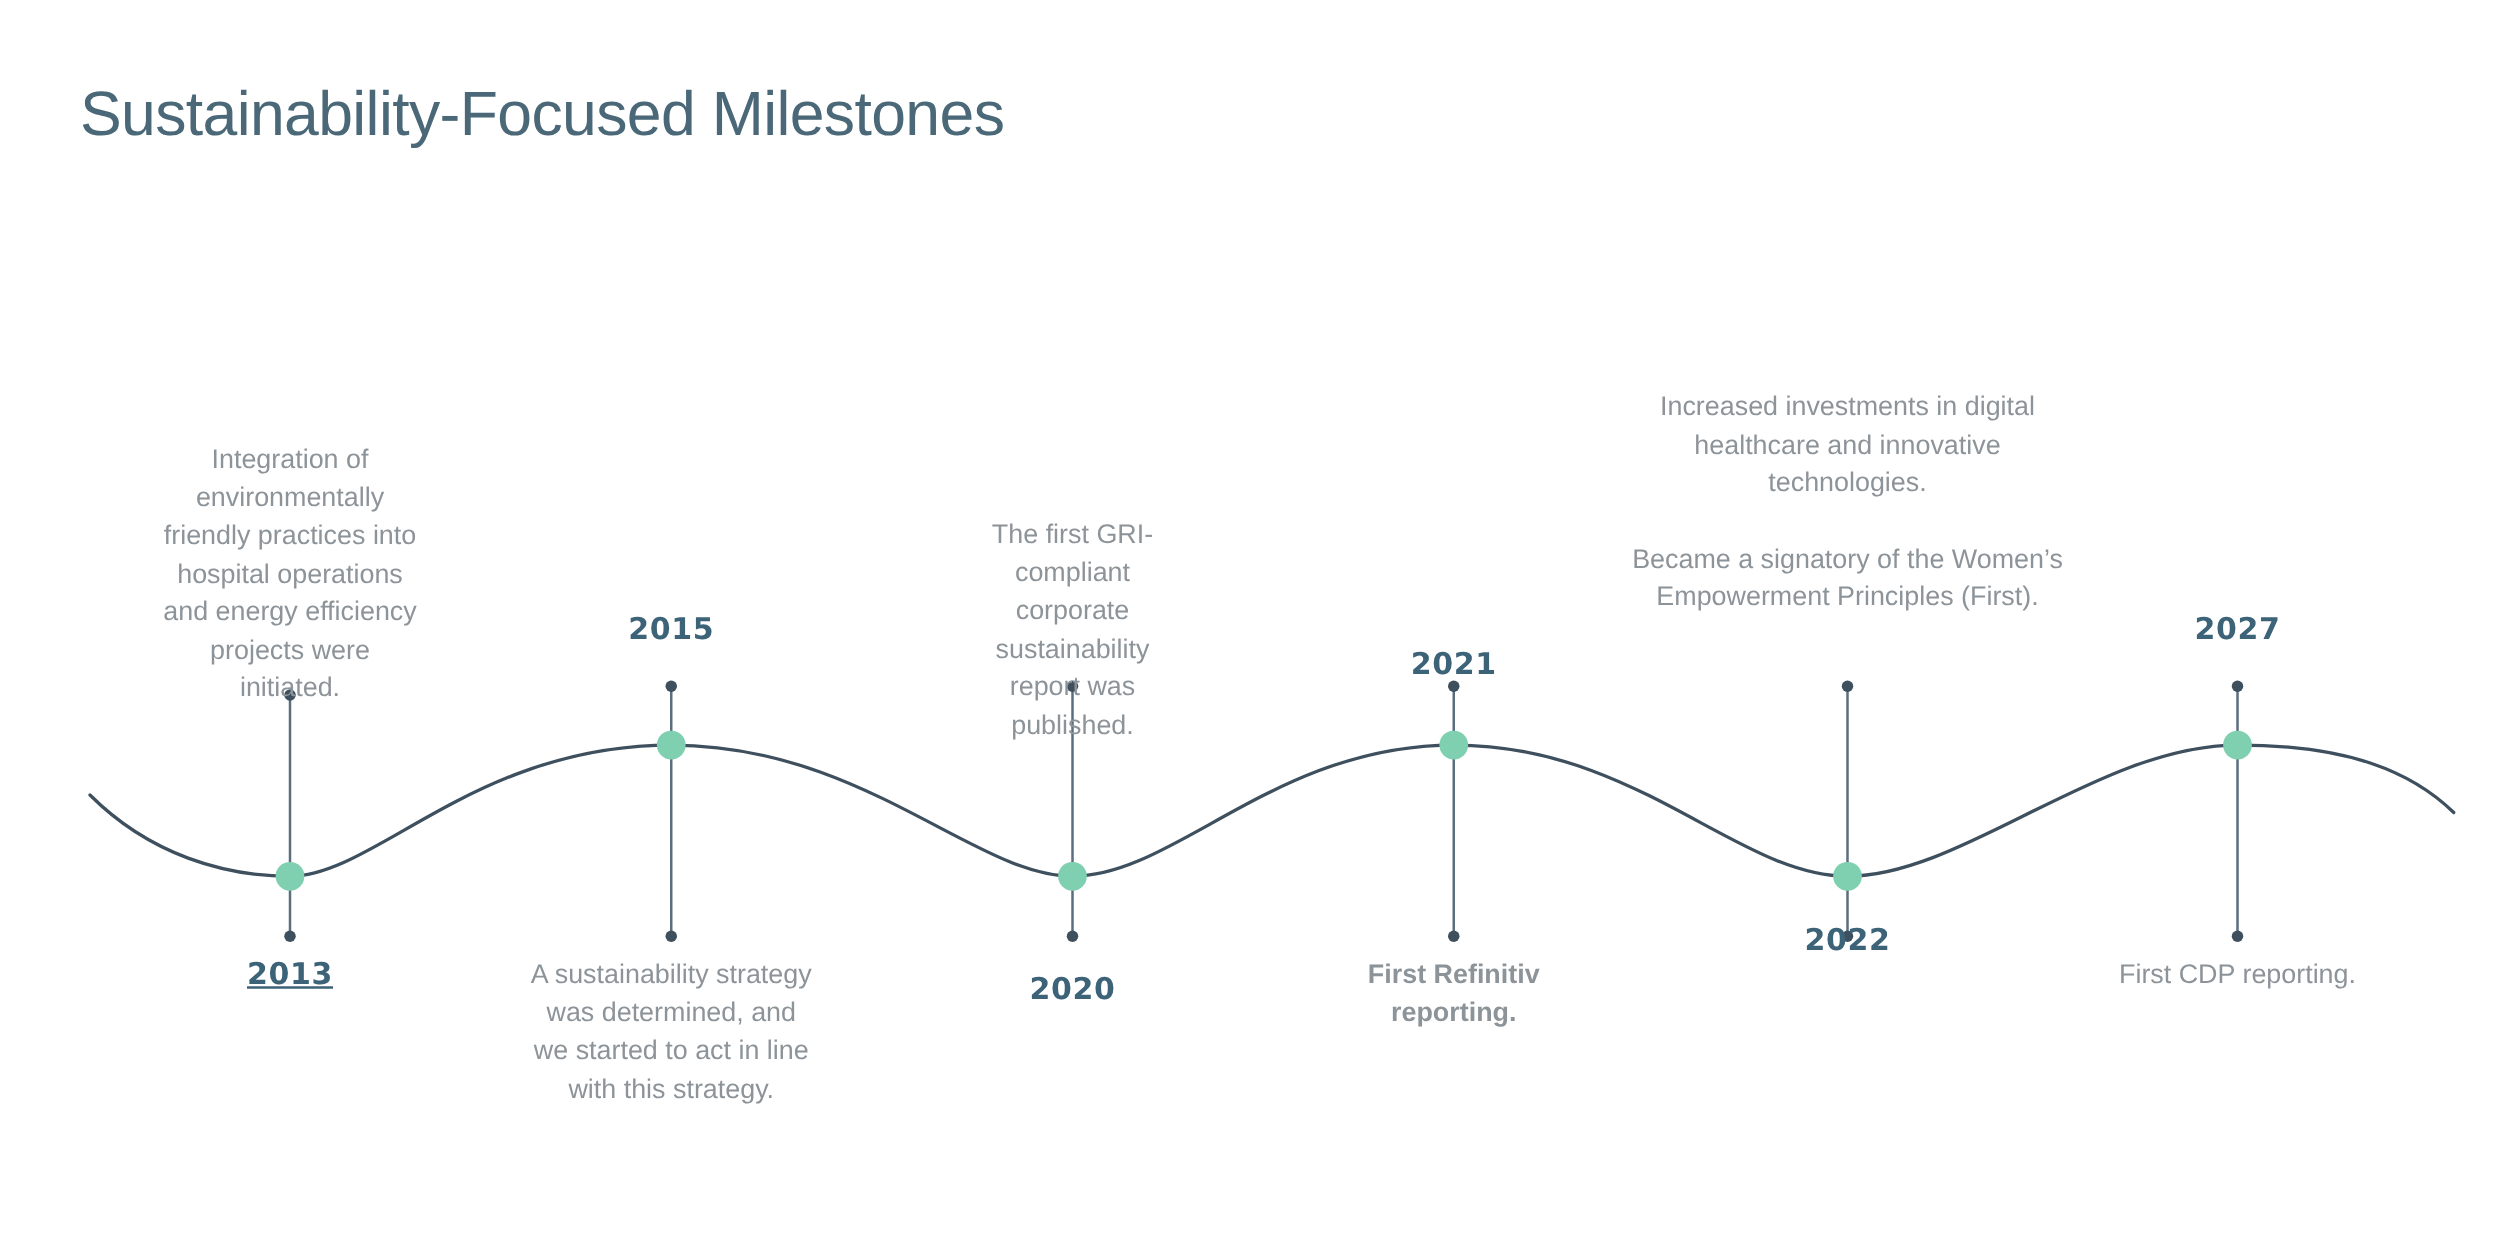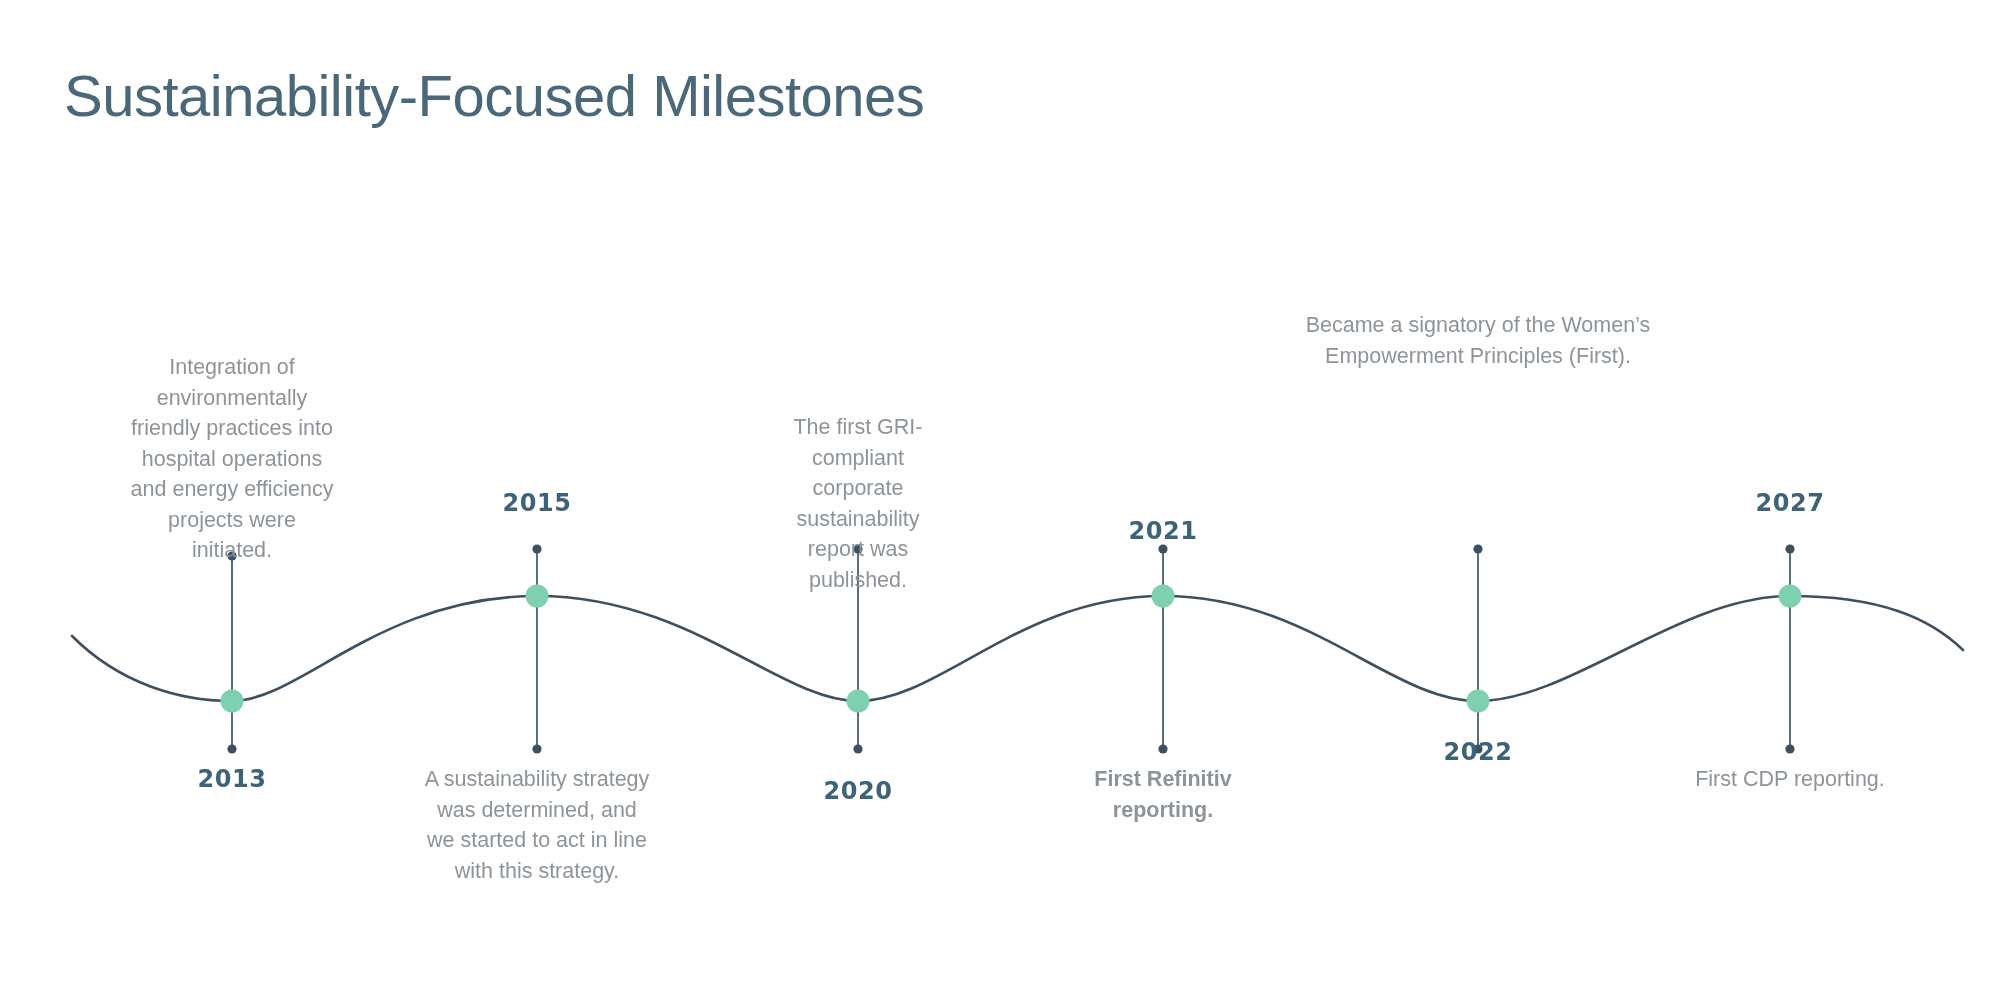--- a/index.html
+++ b/index.html
@@ -14,21 +14,21 @@
     overflow: hidden;
     font-family: "DejaVu Sans", "Liberation Sans", sans-serif;
     -webkit-font-smoothing: antialiased;
   }
 
   #page-title {
     position: absolute;
     left: 64px;
     top: 62px;
     font-family: "Liberation Sans", "DejaVu Sans", sans-serif;
-    font-size: 58px;
+    font-size: 50px;
     font-weight: 300;
     letter-spacing: -0.5px;
     color: #4a6877;
     white-space: nowrap;
   }
 
   #timeline-stage {
     position: absolute;
     left: 0;
     top: 0;
@@ -139,21 +139,21 @@
     <circle cx="858" cy="701" r="11.5" fill="#7ed0b0"></circle>
     <circle cx="1163" cy="596" r="11.5" fill="#7ed0b0"></circle>
     <circle cx="1478" cy="701" r="11.5" fill="#7ed0b0"></circle>
     <circle cx="1790" cy="596" r="11.5" fill="#7ed0b0"></circle>
   </svg>
 
   <div class="milestone" style="left:232px;">
     <div class="desc-block w-210" style="top:352px;">
       <p>Integration of environmentally friendly practices into hospital operations and energy efficiency projects were initiated.</p>
     </div>
-    <div class="year-label" style="top:765px;">2013</div>
+    <div class="year-label" style="top:765px;text-decoration:underline;">2013</div>
   </div>
 
   <div class="milestone" style="left:537px;">
     <div class="year-label" style="top:489px;">2015</div>
     <div class="desc-block w-230" style="top:764px;">
       <p>A sustainability strategy was determined, and we started to act in line with this strategy.</p>
     </div>
   </div>
 
   <div class="milestone" style="left:858px;">
@@ -165,20 +165,21 @@
 
   <div class="milestone" style="left:1163px;">
     <div class="year-label" style="top:489px;margin-top:28px;">2021</div>
     <div class="desc-block w-160" style="top:764px;font-weight:bold;">
       <p>First Refinitiv reporting.</p>
     </div>
   </div>
 
   <div class="milestone" style="left:1478px;">
     <div class="desc-block w-360" style="top:310px;">
+      <p>Increased investments in digital healthcare and innovative technologies.</p>
       <p>Became a signatory of the Women’s Empowerment Principles (First).</p>
     </div>
     <div class="year-label" style="top:738px;">2022</div>
   </div>
 
   <div class="milestone" style="left:1790px;">
     <div class="year-label" style="top:489px;">2027</div>
     <div class="desc-block w-215" style="top:764px;">
       <p>First CDP reporting.</p>
     </div>

